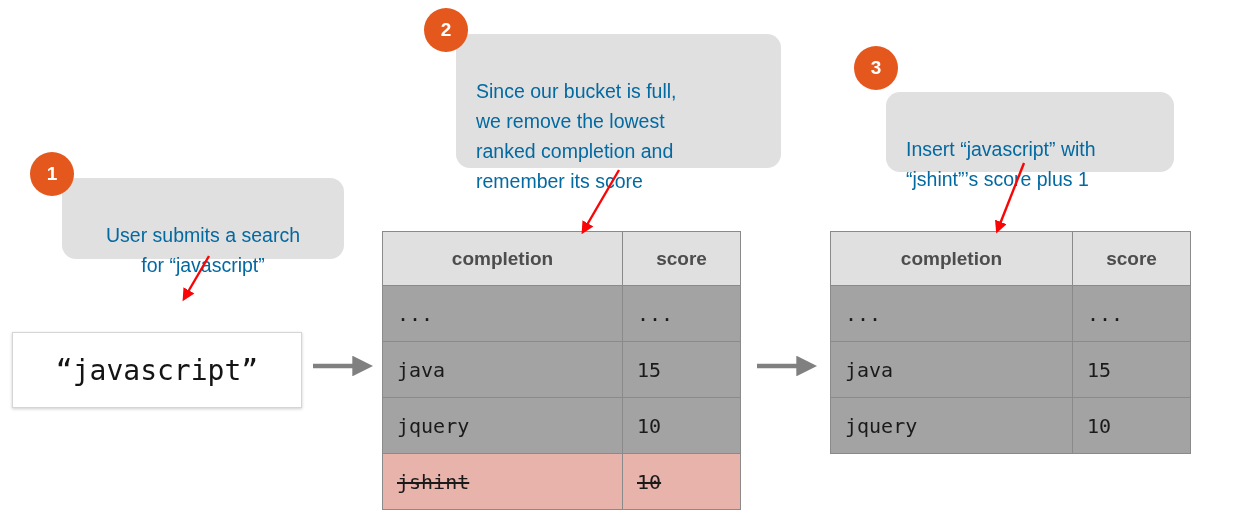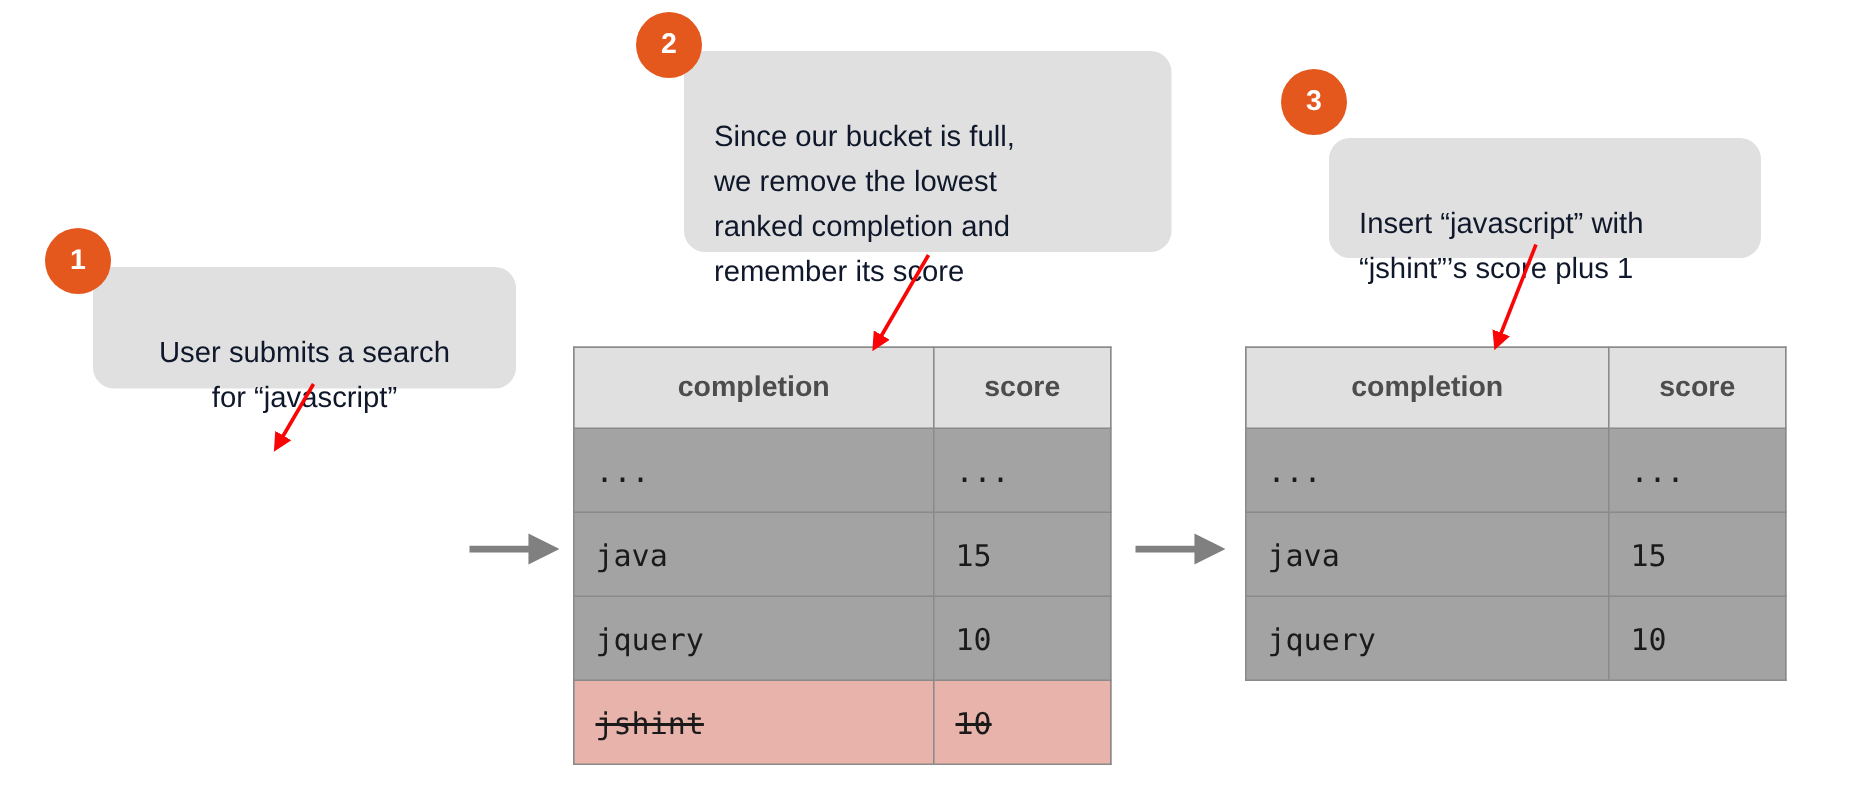--- a/index.html
+++ b/index.html
@@ -17,21 +17,21 @@
     height: 529px;
     background: #ffffff;
     overflow: hidden;
   }
 
   
   .callout {
     position: absolute;
     background: #e0e0e0;
     border-radius: 14px;
-    color: #0f172a;
+    color: #0369a1;
     font-size: 19.5px;
     line-height: 30px;
     padding: 12px 20px 14px 20px;
     box-sizing: border-box;
     white-space: pre-line;
   }
   .badge {
     position: absolute;
     width: 44px;
     height: 44px;
@@ -166,20 +166,23 @@
   </div>
 
   <div class="badge" style="left:854px; top:46px;">
     <span>3</span>
   </div>
   <div class="callout" style="left:886px; top:72px; width:288px; height:80px;margin-top:20px;">
     <span>Insert “javascript” with
 “jshint”’s score plus 1</span>
   </div>
 
+  <div class="searchbox" style="left:12px; top:332px; width:290px; height:76px;">
+    <span class="qtext">“javascript”</span>
+  </div>
 
   <table class="tbl" style="left:382px; top:231px; width:358px;">
     <colgroup>
         <col style="width:240px;">
         <col style="width:118px;">
       </colgroup>
     <thead>
       <tr>
         <th>completion</th>
         <th>score</th>

